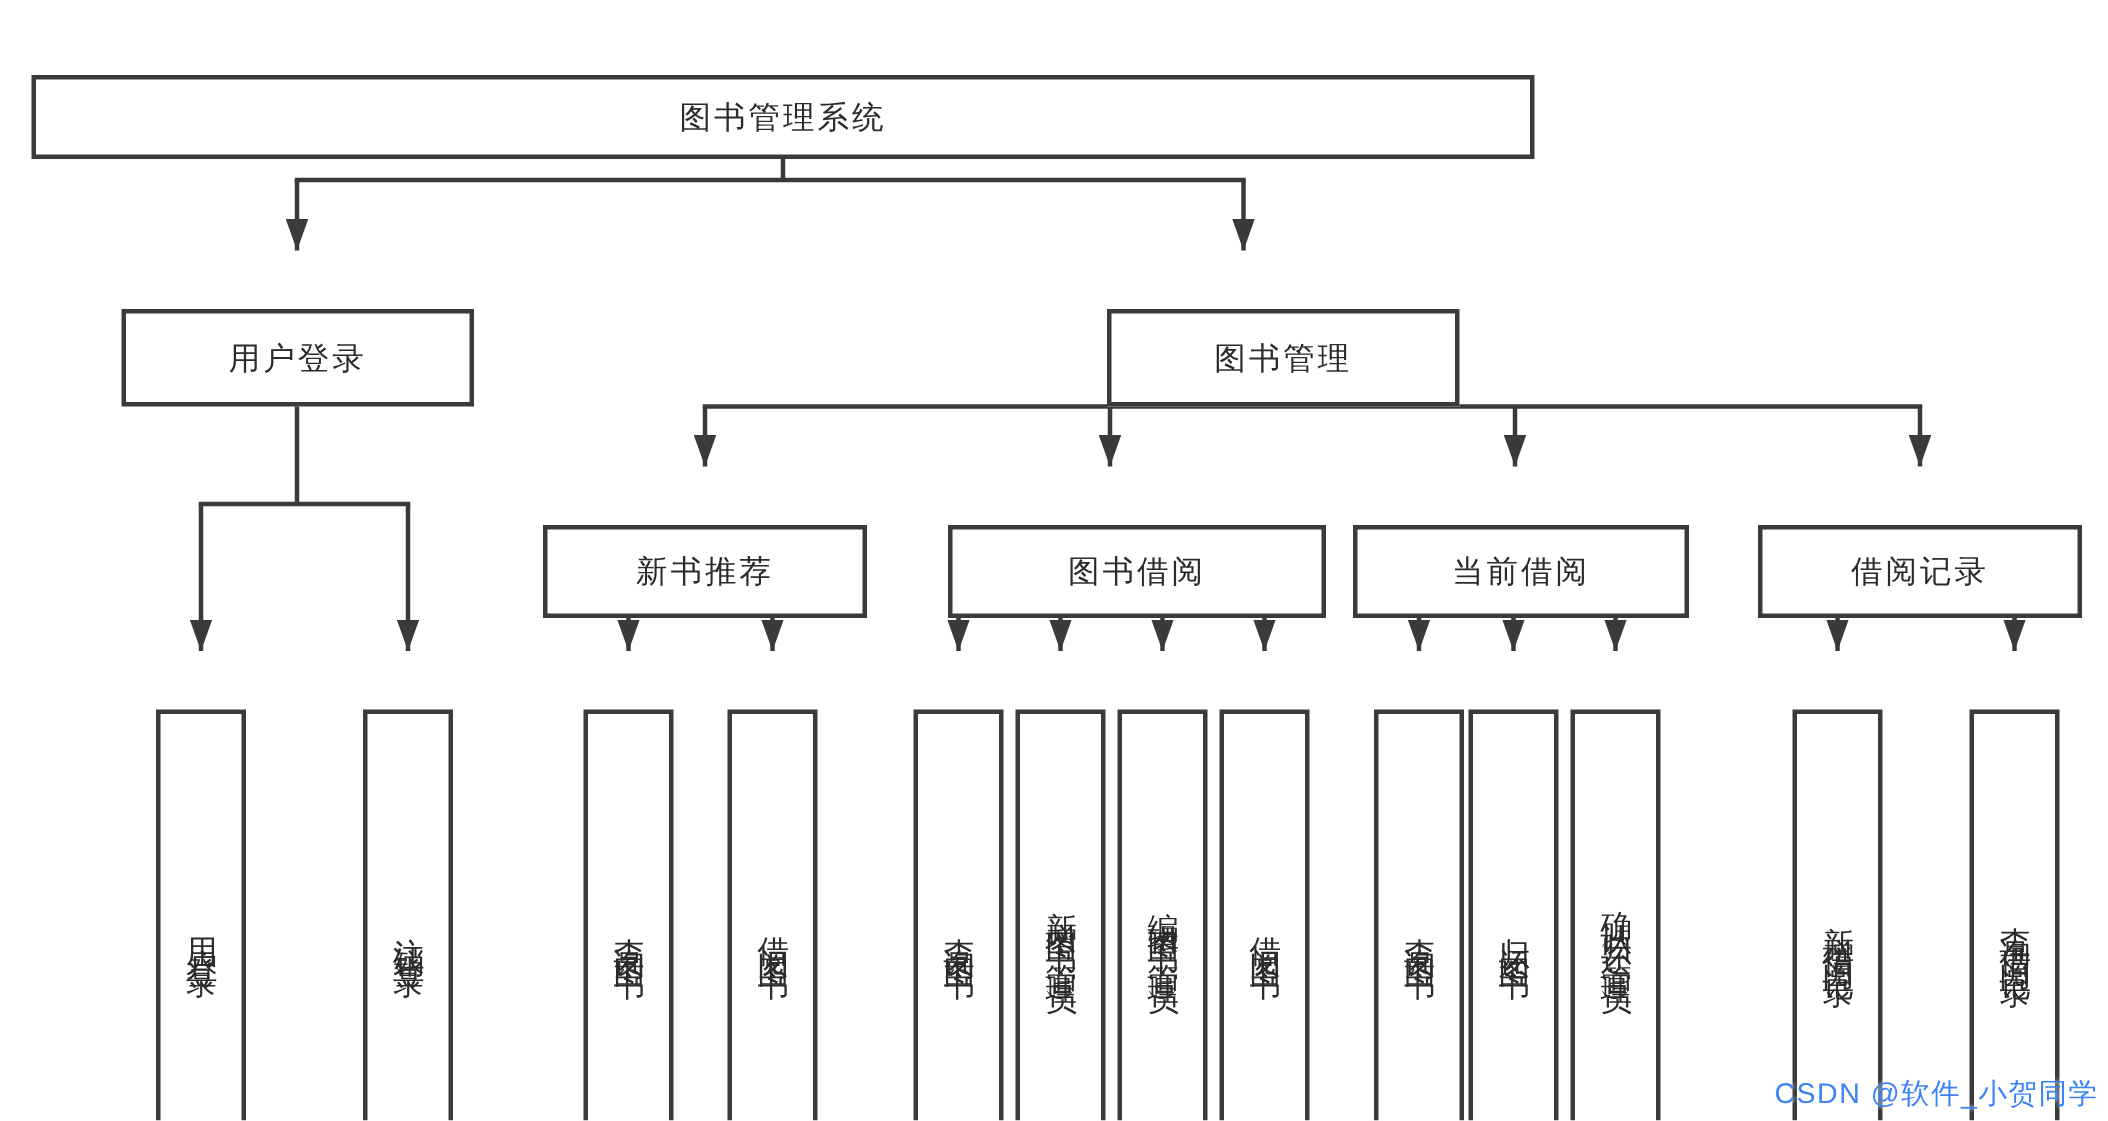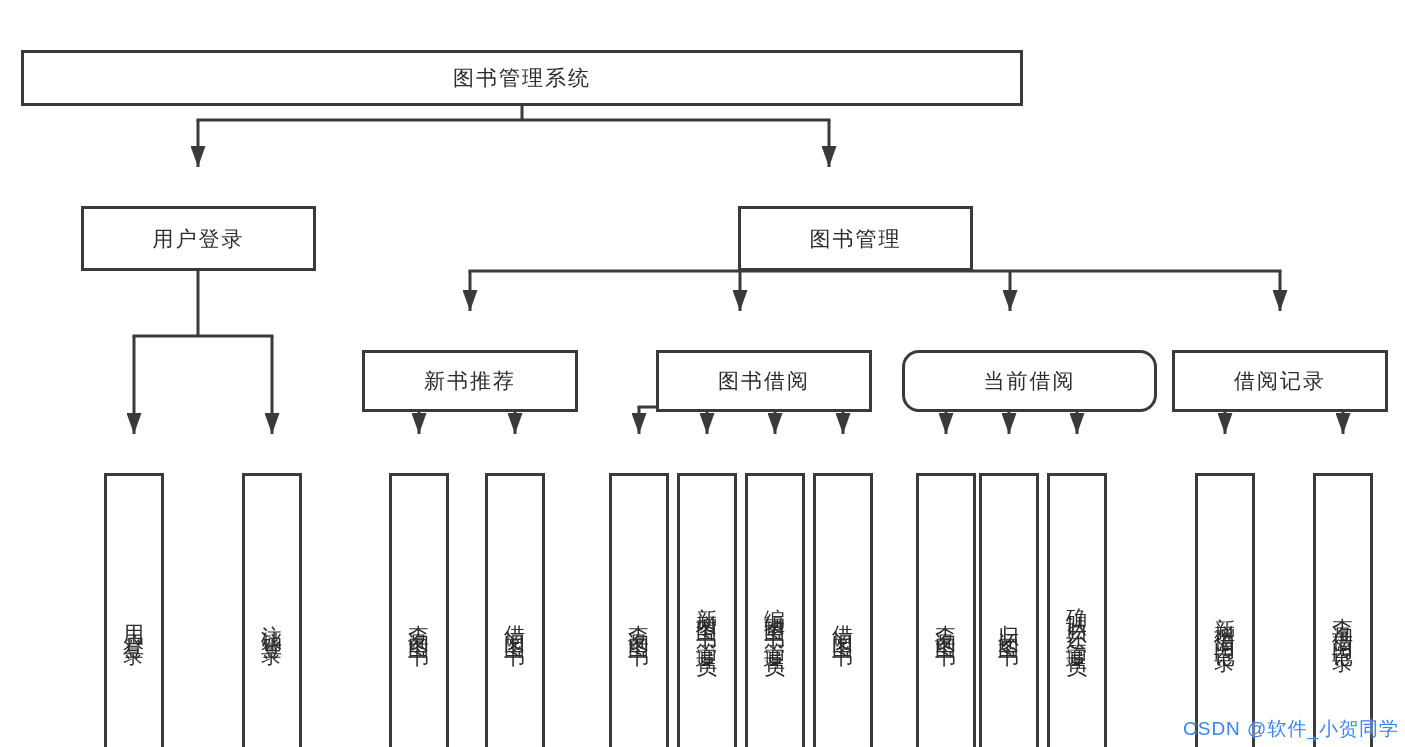--- a/index.html
+++ b/index.html
@@ -46,22 +46,22 @@
     text-orientation: mixed;
     font-size: 21px;
     letter-spacing: 7px;
     line-height: 1;
   }
   
   #n-root          { left: 21px;   top: 13px;  width: 1002px; height: 56px; }
   #n-user-login    { left: 81px;   top: 169px; width: 235px;  height: 65px; }
   #n-book-mgmt     { left: 738px;  top: 169px; width: 235px;  height: 65px; }
   #n-new-book-rec  { left: 362px;  top: 313px; width: 216px;  height: 62px; }
-  #n-book-borrow   { left: 656px;  top: 313px; width: 216px;  height: 62px; }
-  #n-current-borrow{ left: 902px;  top: 313px; width: 255px;  height: 62px; border-radius: 17px; }
+  #n-book-borrow   { left: 632px;  top: 313px; width: 252px;  height: 62px; }
+  #n-current-borrow{ left: 902px;  top: 313px; width: 224px;  height: 62px; }
   #n-borrow-records{ left: 1172px; top: 313px; width: 216px;  height: 62px; }
   
   #n-leaf-user-login      { left: 104px;  }
   #n-leaf-logout          { left: 242px;  }
   #n-leaf-query-newrec    { left: 389px;  }
   #n-leaf-borrow-newrec   { left: 485px;  }
   #n-leaf-query-borrow    { left: 609px;  }
   #n-leaf-add-book        { left: 677px;  }
   #n-leaf-edit-book       { left: 745px;  }
   #n-leaf-borrow-borrow   { left: 813px;  }

